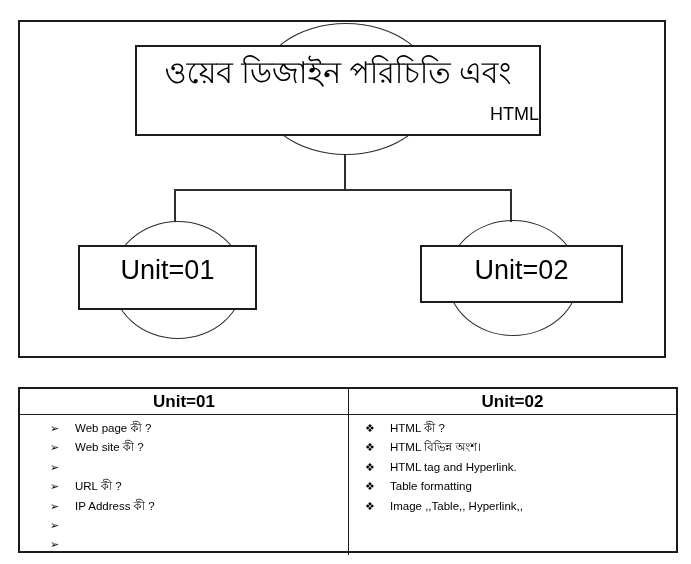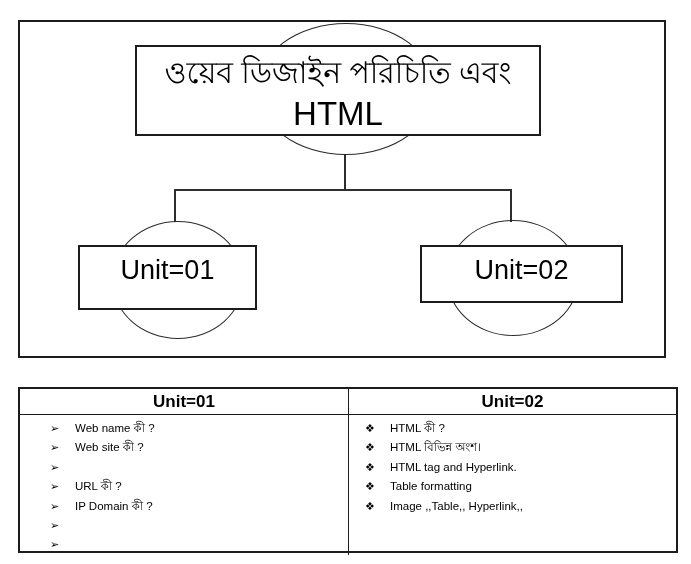--- a/index.html
+++ b/index.html
@@ -22,21 +22,21 @@
   .ellipse.u2-e{left:445px;top:218px;width:130px;height:114px;}
   .node-box{
     position:absolute;border:2px solid var(--line,#1c1c1c);background:#fff;z-index:2;
     text-align:center;box-sizing:border-box;
   }
   .title-box{
     left:133px;top:43px;width:406px;height:91px;
     display:flex;flex-direction:column;justify-content:center;
   }
   .title-l1{font-size:30px;line-height:46px;white-space:nowrap;}
-  .title-l2{font-size:33px;line-height:36px;}
+  .title-l2{font-size:18px;line-height:36px;text-align:right;}
   .unit-box{font-size:27px;line-height:30px;}
   .u1-box{left:76px;top:243px;width:179px;height:65px;padding-top:8px;}
   .u2-box{left:418px;top:243px;width:203px;height:58px;padding-top:8px;}
   .conn{position:absolute;background:var(--connector,#2e2e2e);z-index:0;}
   .v-stub{left:342px;top:152px;width:2px;height:37px;}
   .h-line{left:172px;top:187px;width:338px;height:2px;}
   .l-drop{left:172px;top:187px;width:2px;height:33px;}
   .r-drop{left:508px;top:187px;width:2px;height:33px;}
   
   .units-table{
@@ -87,36 +87,36 @@
   </div>
 
   <div class="units-table">
 
     <div class="th left">Unit=01</div>
     <div class="th right">Unit=02</div>
 
     <div class="cell left">
       <div class="li">
         <span class="bullet">➢</span>
-        <span>Web name  কী ?</span>
+        <span>Web page  কী ?</span>
       </div>
       <div class="li">
         <span class="bullet">➢</span>
         <span>Web site কী ?</span>
       </div>
       <div class="li">
         <span class="bullet">➢</span>
       </div>
       <div class="li">
         <span class="bullet">➢</span>
         <span>URL  কী ?</span>
       </div>
       <div class="li">
         <span class="bullet">➢</span>
-        <span>IP  Domain কী ?</span>
+        <span>IP  Address কী ?</span>
       </div>
       <div class="li">
         <span class="bullet">➢</span>
       </div>
       <div class="li">
         <span class="bullet">➢</span>
       </div>
     </div>
 
     <div class="cell right">

